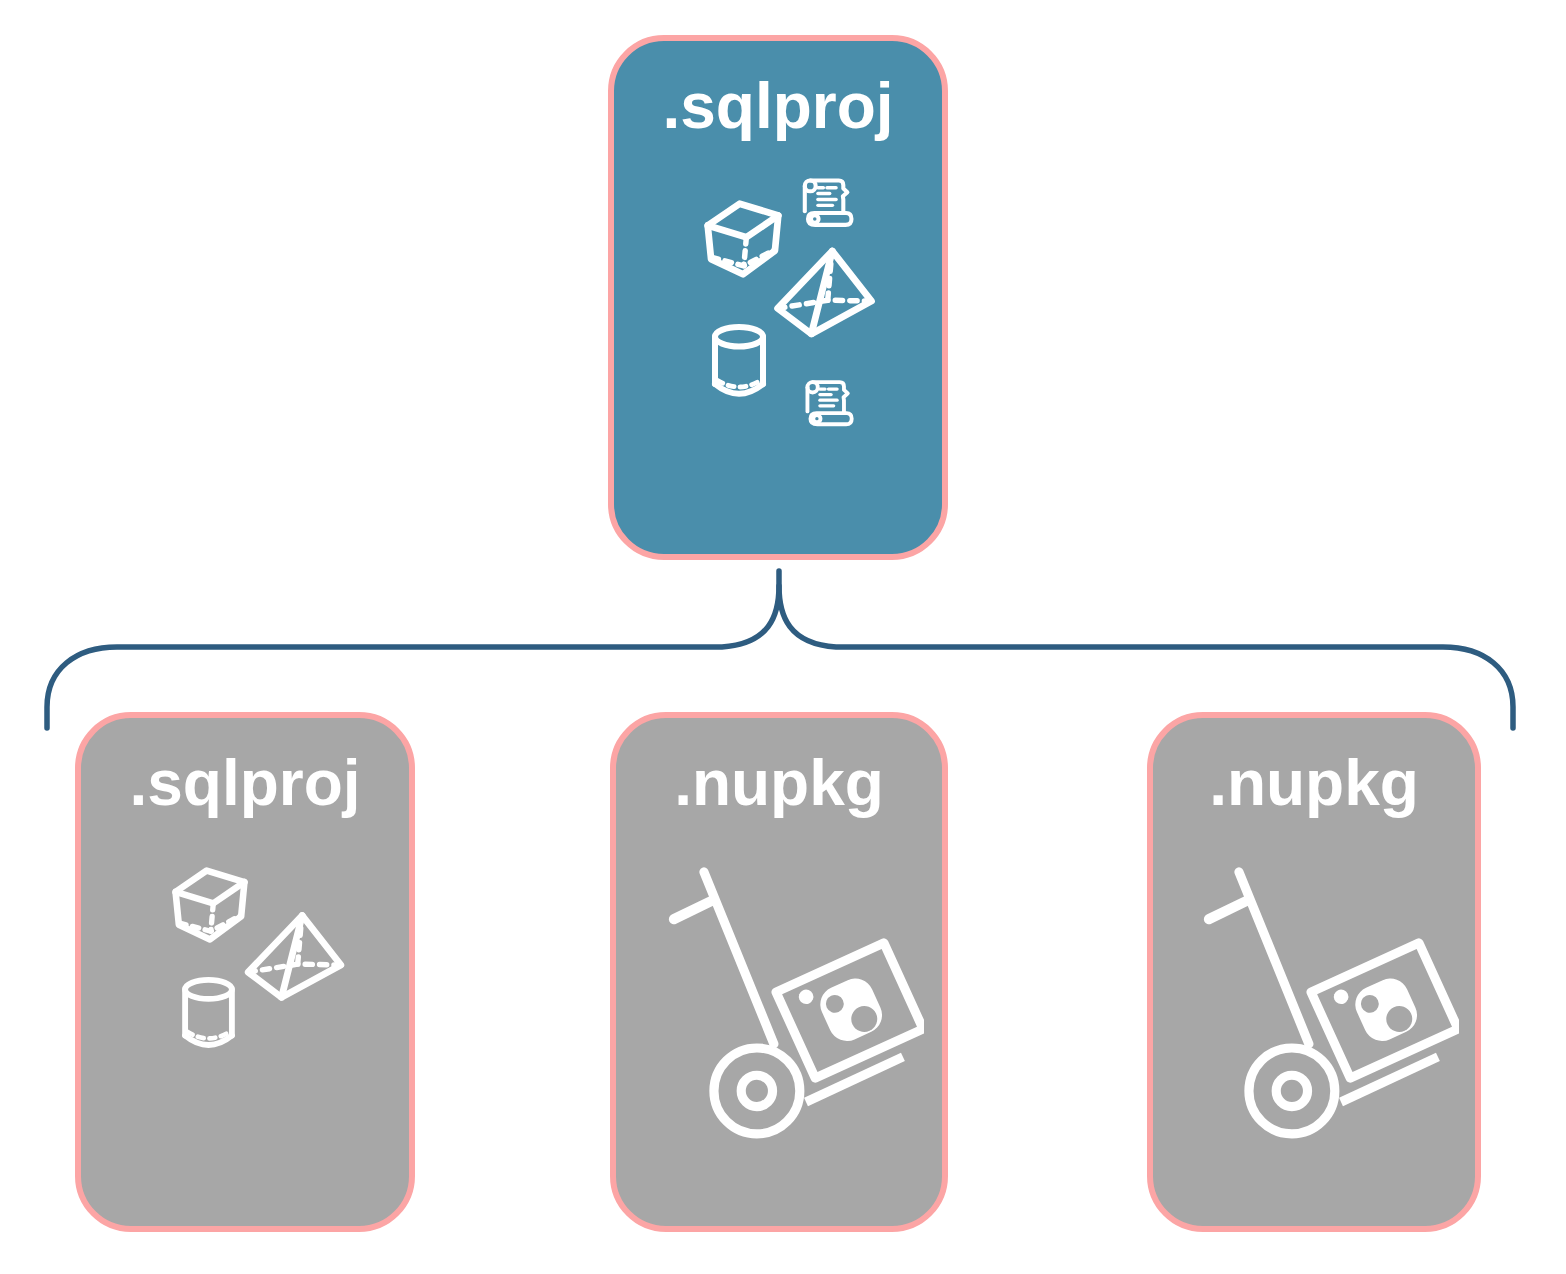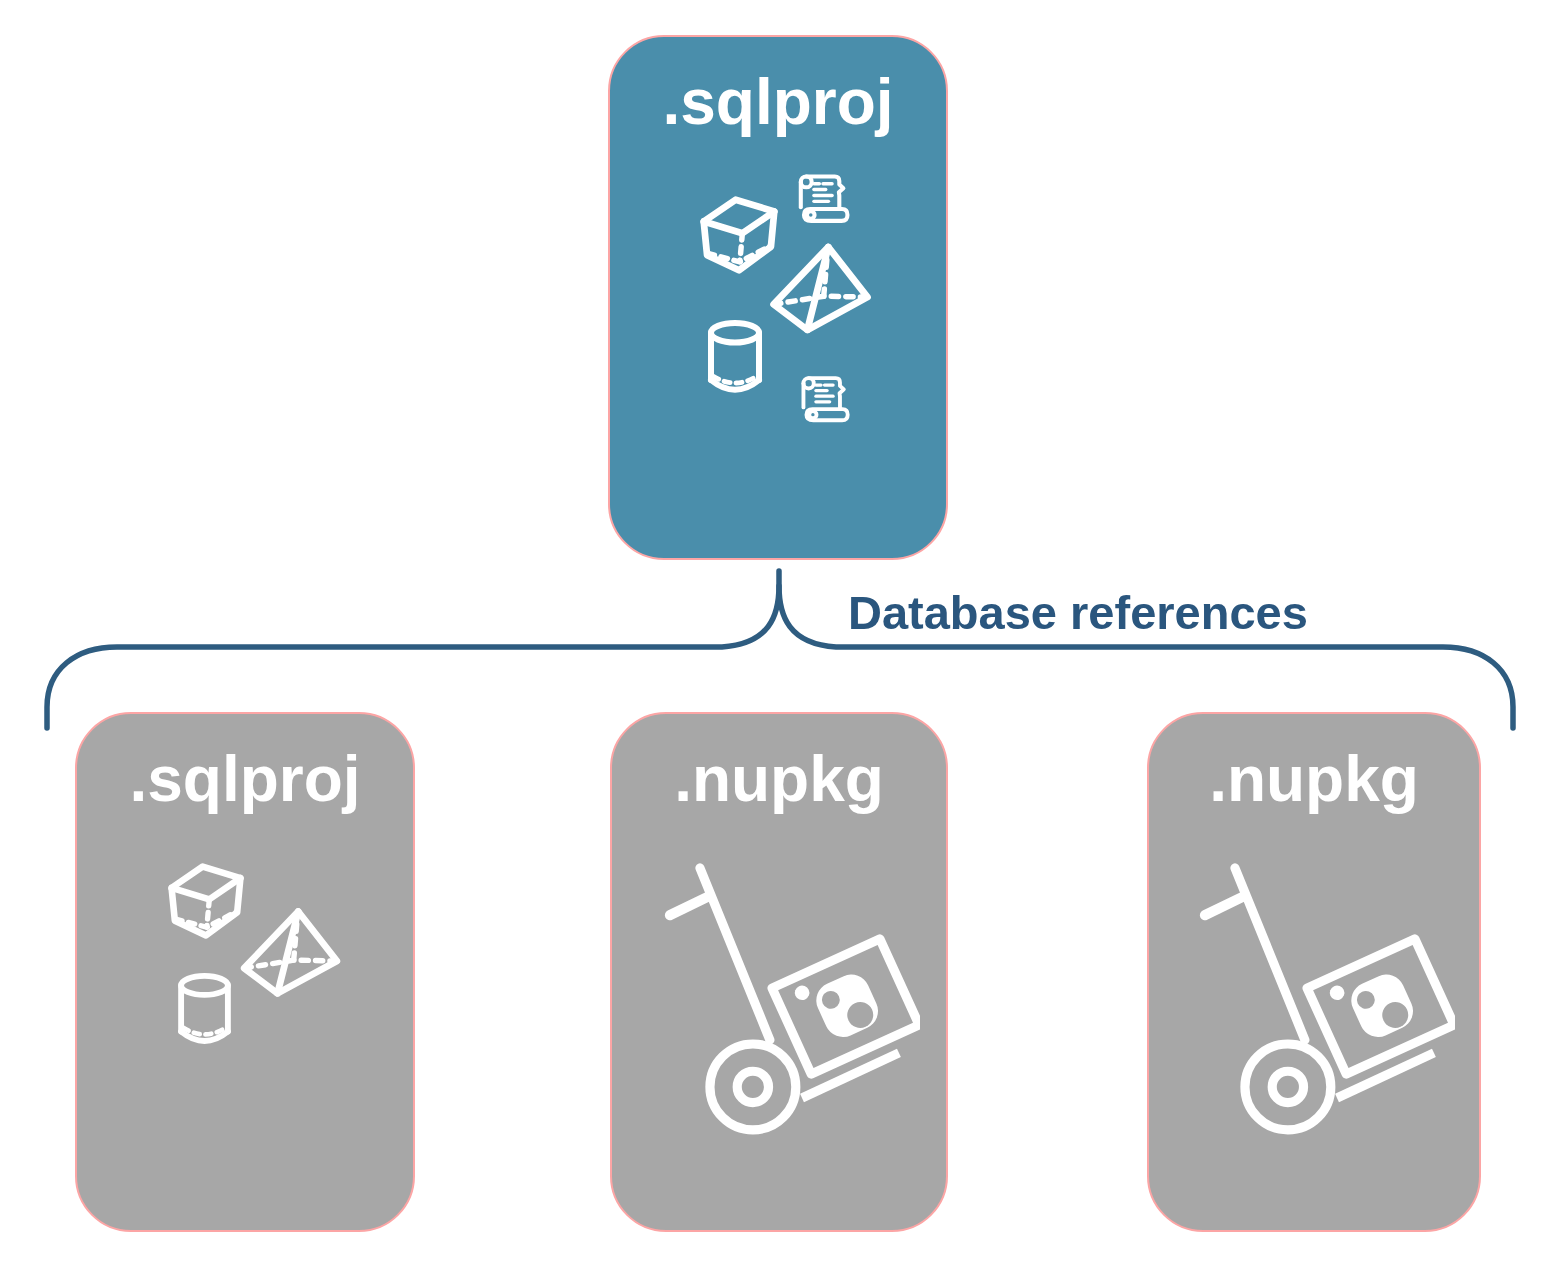--- a/index.html
+++ b/index.html
@@ -2,21 +2,21 @@
 <html><head>
 <meta charset="utf-8">
 <style>
   html,body{margin:0;padding:0;background:#ffffff;}
   .canvas{
     position:relative;width:1566px;height:1274px;background:#ffffff;
     font-family:"Liberation Sans",sans-serif;overflow:hidden;
   }
   .node{
     position:absolute;box-sizing:border-box;
-    border:2px solid #fca5a5;border-radius:56px;
+    border:6px solid #fca5a5;border-radius:56px;
   }
   .node--blue{background:#4A8EAB;}
   .node--gray{background:#A7A7A7;}
   .node-title{
     position:absolute;left:0;right:0;top:28px;
     text-align:center;color:#ffffff;font-weight:700;
     font-size:64px;line-height:74px;letter-spacing:0;
     white-space:nowrap;
   }
   .icon{position:absolute;display:block;}
@@ -116,21 +116,20 @@
       </svg>
   </div>
 
   <svg class="connector-svg" width="1566" height="1274" viewBox="0 0 1566 1274">
     <g fill="none" stroke="#2E5C80" stroke-width="5.5" stroke-linecap="round">
       <path d="M779,571 L779,586 C779,616 769,644 722,647 L117,647 C76,647 47,669 47,707 L47,728"></path>
       <path d="M779,586 C779,616 789,644 836,647 L1443,647 C1484,647 1513,669 1513,707 L1513,728"></path>
     </g>
   </svg>
 
-  <div class="edge-label">Database references</div>
 
   <div class="node node--gray" style="left:75px;top:712px;width:340px;height:520px;">
     <div class="node-title">.sqlproj</div>
     <svg class="icon" style="left:86px;top:146px;" width="86" height="82" preserveAspectRatio="none">
         <use href="#sym-cube"></use>
       </svg>
     <svg class="icon" style="left:163px;top:193px;" width="102" height="90" preserveAspectRatio="none">
         <use href="#sym-pyramid"></use>
       </svg>
     <svg class="icon" style="left:93px;top:259px;" width="69" height="76" preserveAspectRatio="none">

